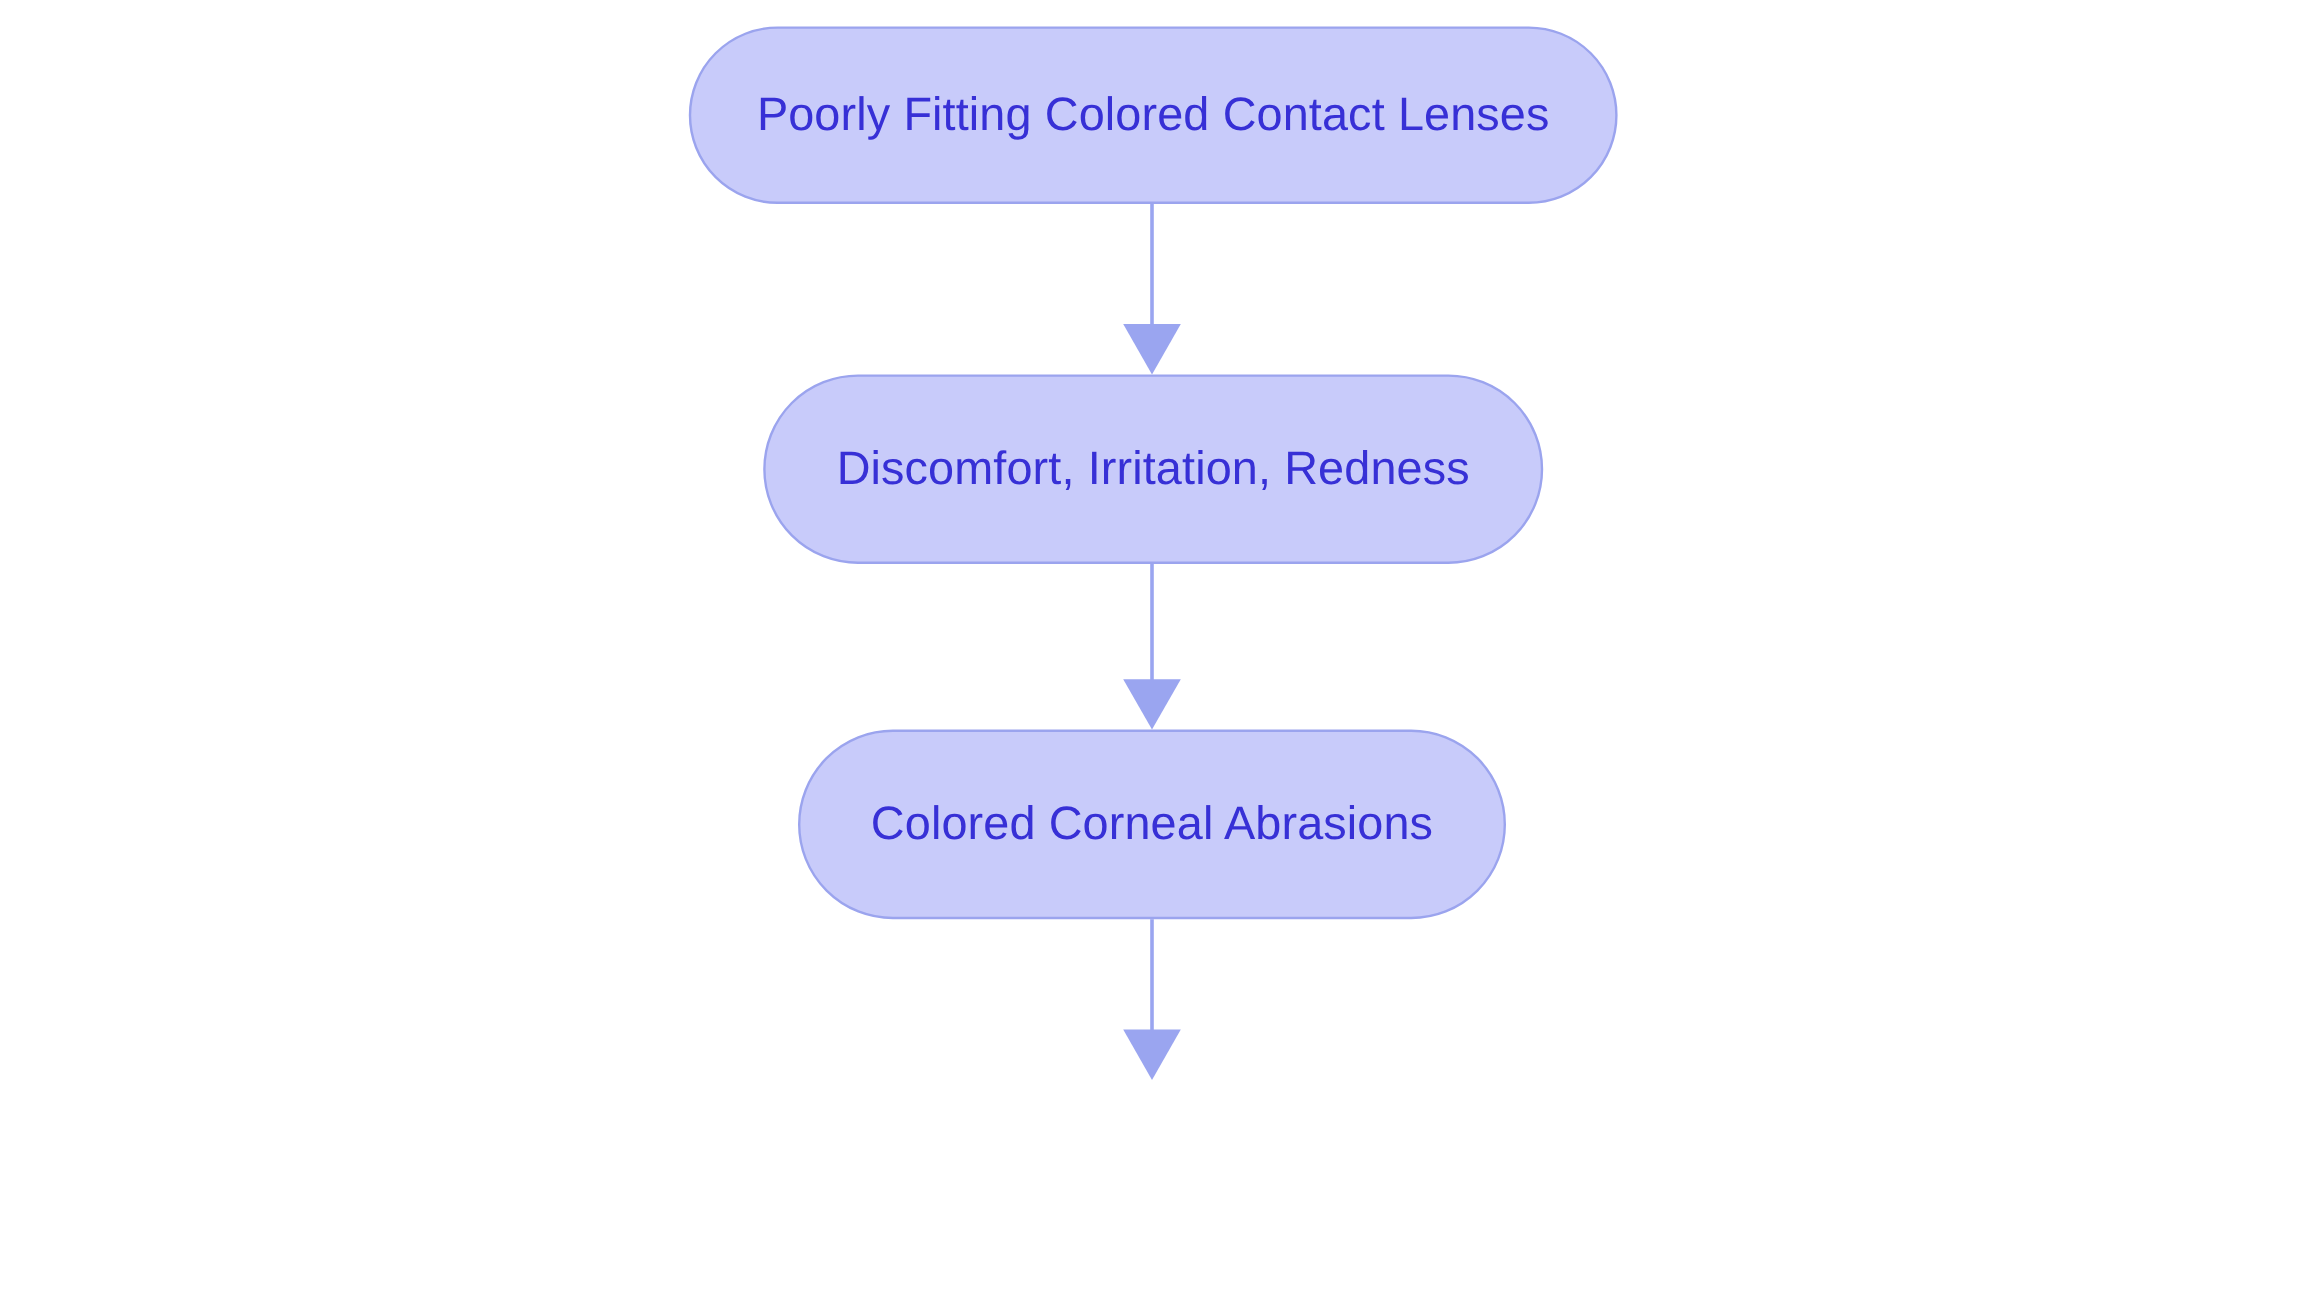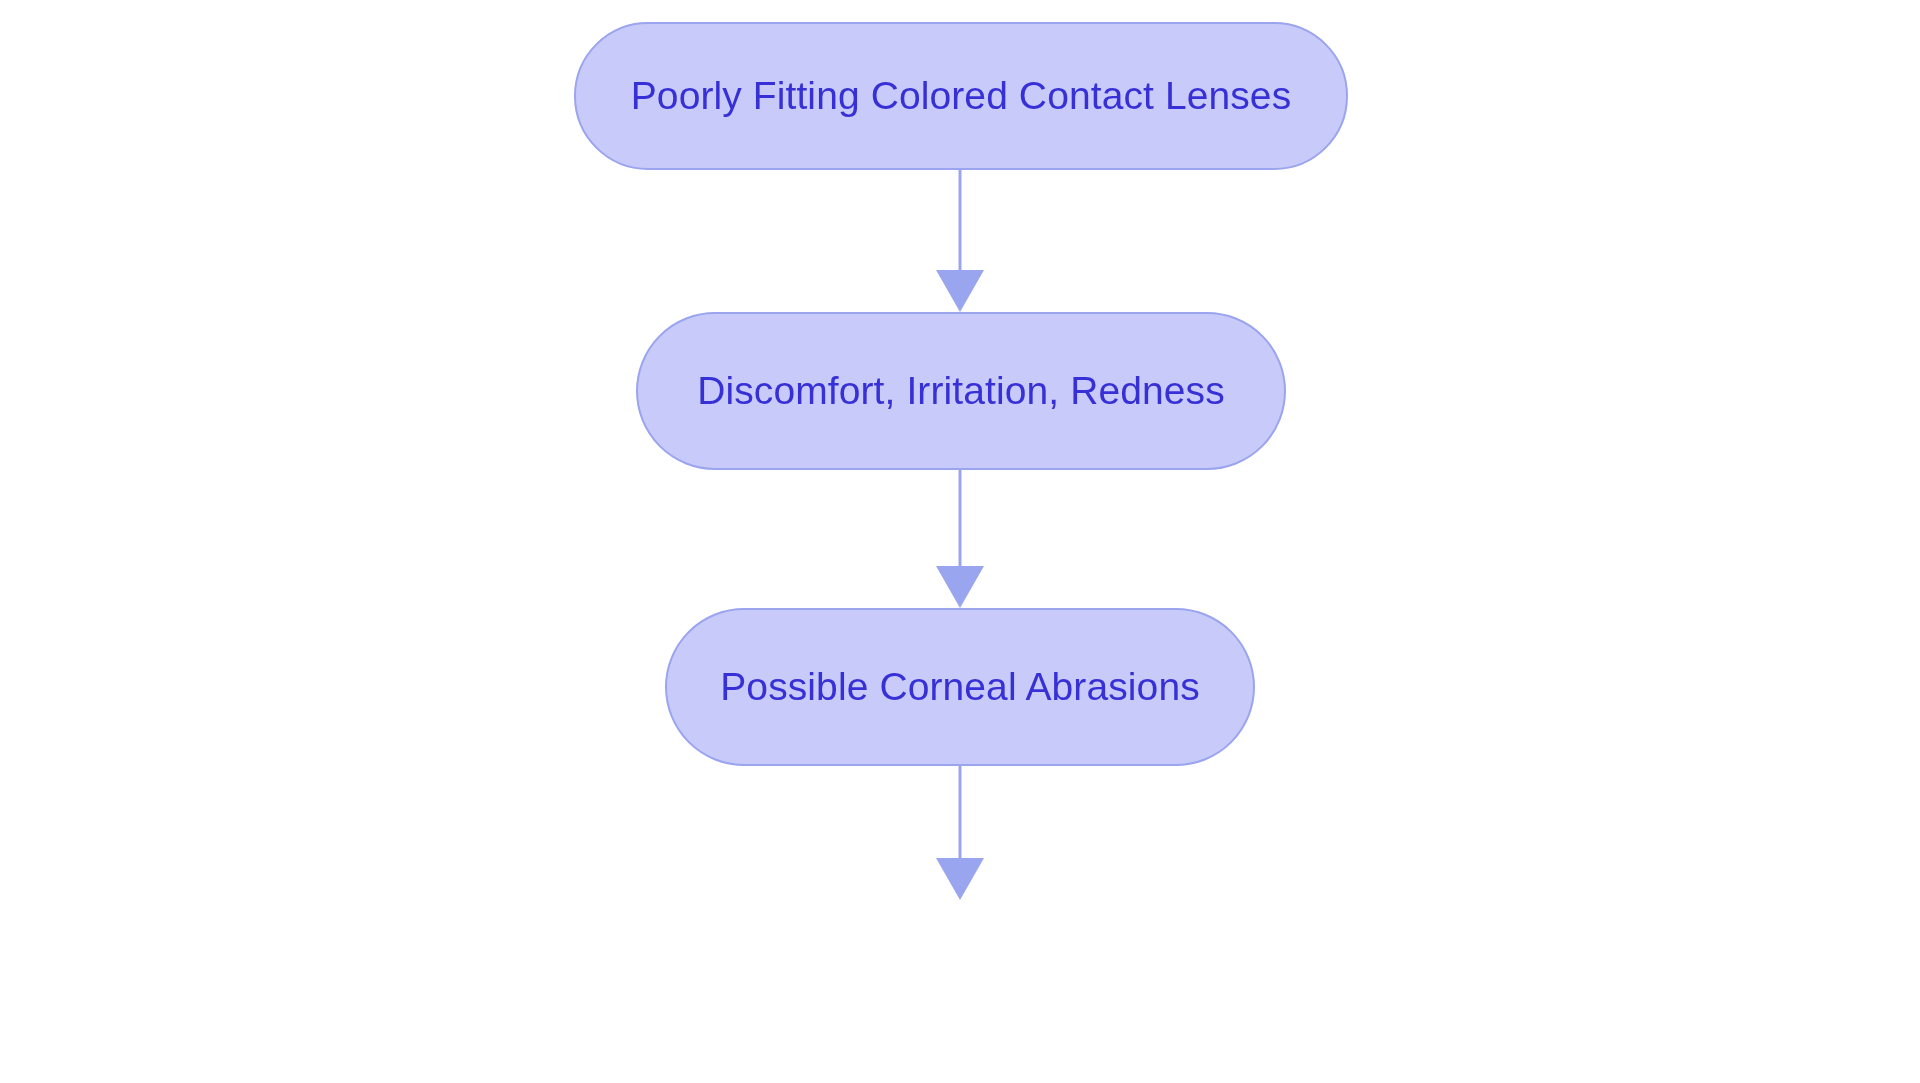--- a/index.html
+++ b/index.html
@@ -76,17 +76,17 @@
 
   <div class="node" id="node-0">
     <span class="node-label">Poorly Fitting Colored Contact Lenses</span>
   </div>
 
   <div class="node" id="node-1">
     <span class="node-label">Discomfort, Irritation, Redness</span>
   </div>
 
   <div class="node" id="node-2">
-    <span class="node-label">Possible Corneal Abrasions</span>
+    <span class="node-label">Colored Corneal Abrasions</span>
   </div>
 
 
 </div>
 
 </body></html>

